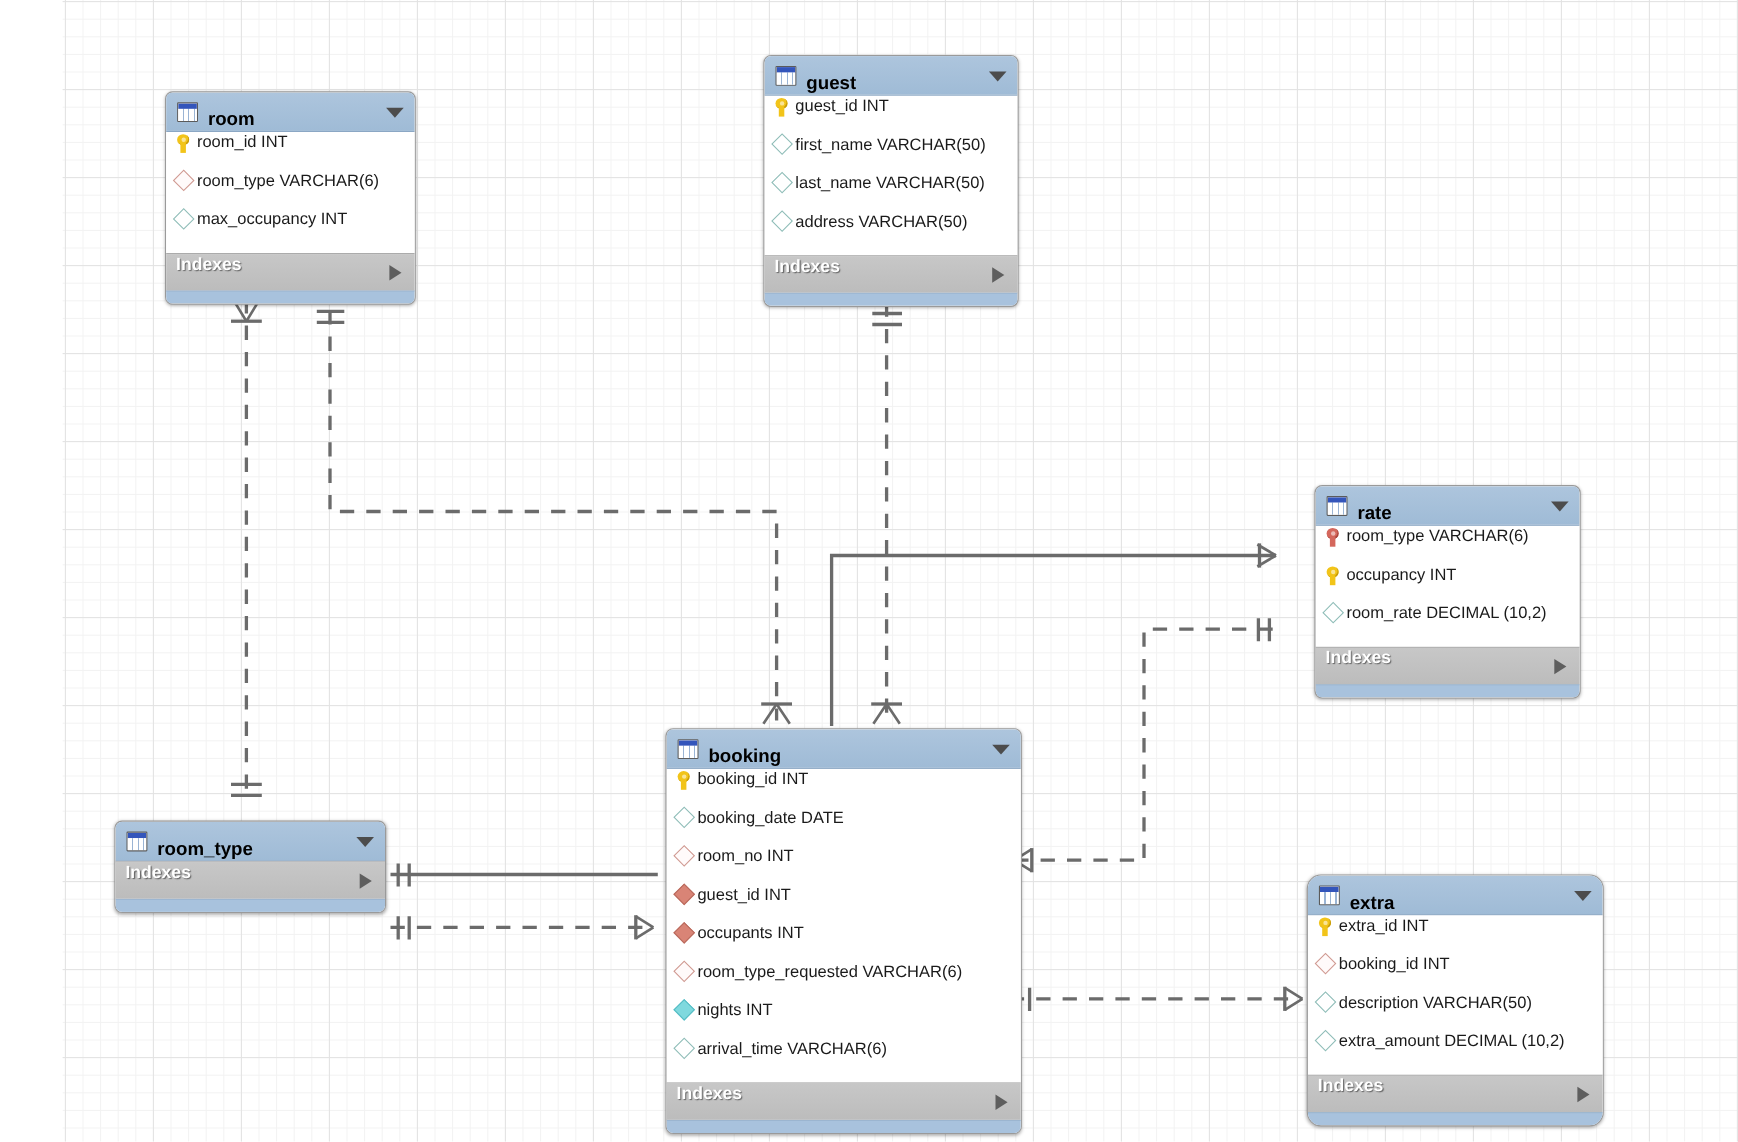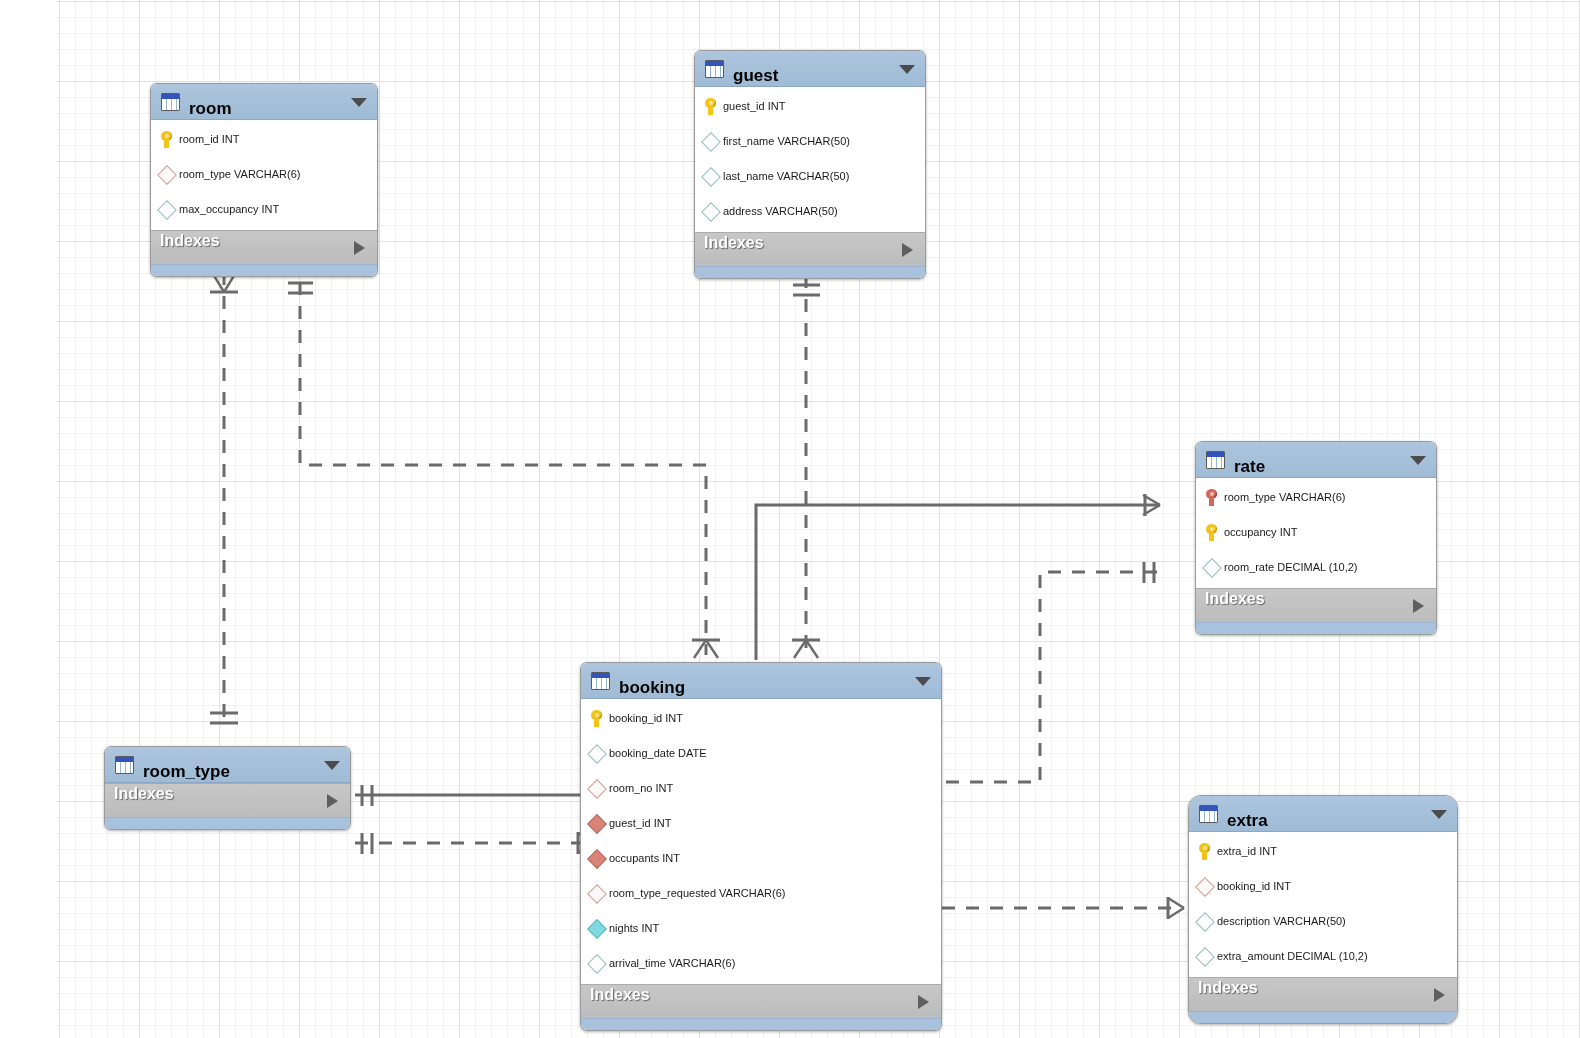--- a/index.html
+++ b/index.html
@@ -89,23 +89,23 @@
     margin-top: -4px;
     width: 0; height: 0;
     border-left: 8px solid transparent;
     border-right: 8px solid transparent;
     border-top: 9px solid #4c4c4c;
   }
 
   .tbl-cols { background: #ffffff; padding: 2px 0 3px 0; }
   .col {
     height: 35px;
-    display: flex; align-items: center;
+    display: flex; 
     padding: 0 8px 0 9px;
-    font-size: 11px; color: #1a1a1a;
+    font-size: 15px; color: #1a1a1a;
     white-space: nowrap;
   }
   .col-text { line-height: 1; }
 
   
   .ic { flex: 0 0 auto; margin-right: 6px; position: relative; }
   .ic-key {
     width: 13px; height: 17px;
   }
   .ic-key .kh {
@@ -339,21 +339,21 @@
       <span class="tbl-title">room_type</span>
       <span class="tbl-caret"></span>
     </div>
     <div class="tbl-indexes">
       <span class="lbl">Indexes</span>
       <span class="arrow"></span>
     </div>
     <div class="tbl-foot"></div>
   </div>
 
-  <div class="tbl" style="left:580px; top:662px; width:362px;">
+  <div class="tbl" style="left:605px; top:662px; width:324px;">
     <div class="tbl-header">
       <span class="tbl-icon"></span>
       <span class="tbl-title">booking</span>
       <span class="tbl-caret"></span>
     </div>
     <div class="tbl-cols">
       <div class="col">
         <span class="ic ic-key key-y">
             <span class="kh"></span>
             <span class="ks"></span>

